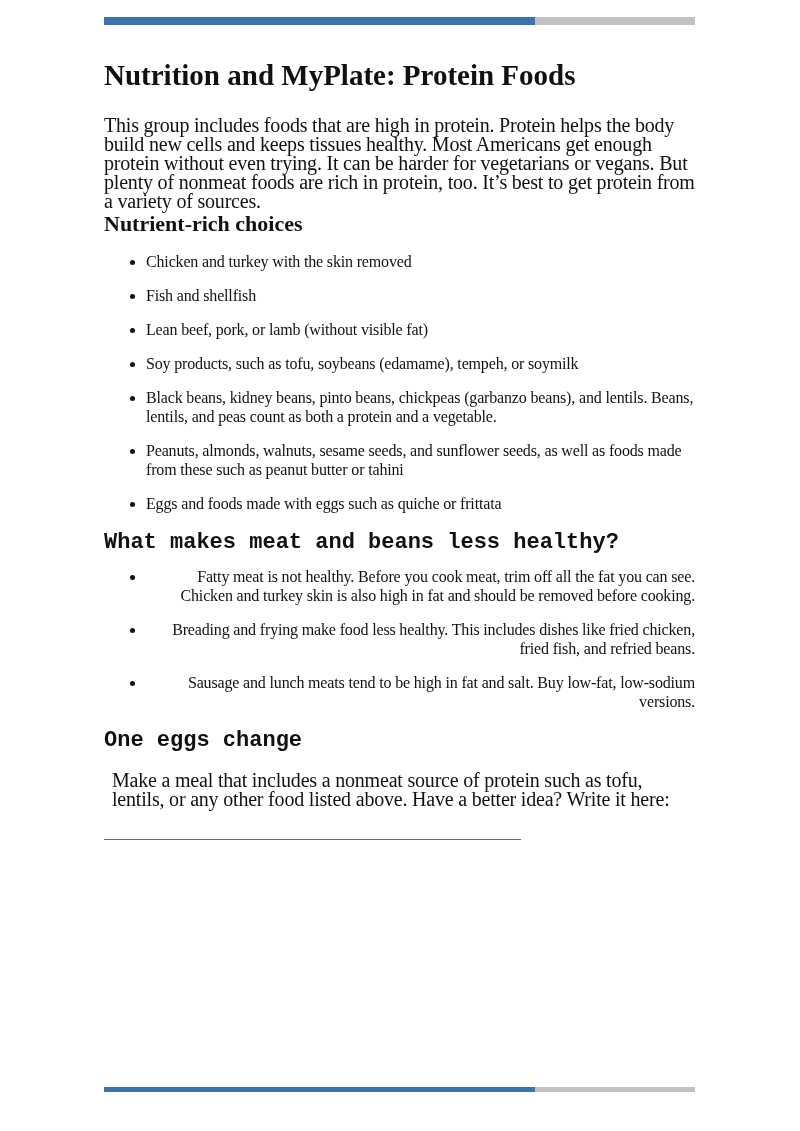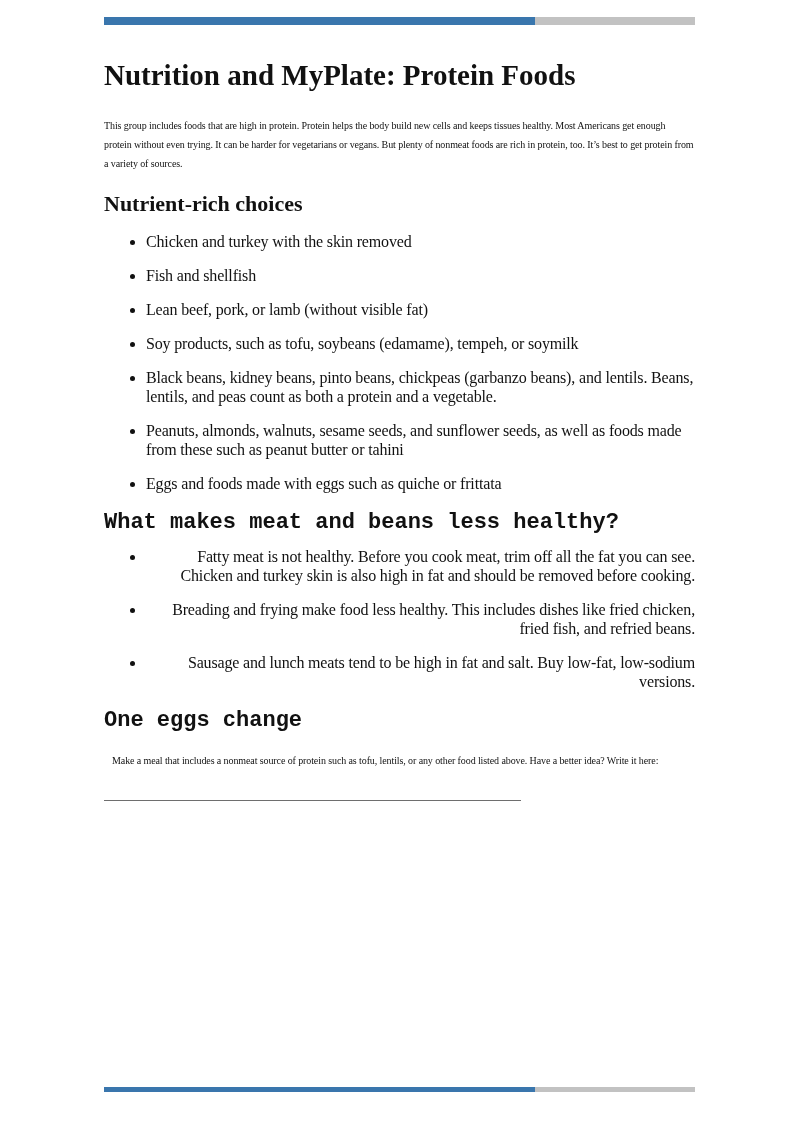--- a/index.html
+++ b/index.html
@@ -27,33 +27,33 @@
   .accent-bar .seg-blue { width: 73%; background: #3a76ad; }
   .accent-bar .seg-gray { width: 27%; background: #c2c2c2; }
   h1 {
     font-size: 29px;
     line-height: 34px;
     font-weight: bold;
     margin: 33px 0 0 0;
     letter-spacing: 0;
   }
   p {
-    font-size: 10px;
+    font-size: 20px;
     line-height: 19px;
     margin: 0;
     letter-spacing: -0.01em;
   }
   .intro { margin-top: 24px; }
   h2 {
     font-size: 22px;
     line-height: 26px;
     font-weight: bold;
     margin: 0;
   }
-  .h2-1 { margin-top: 18px; }
+  .h2-1 { }
   .h2-tight { margin-top: 17px; font-family: Liberation Mono, monospace; }
   .after-h2 { margin-top: 21px; }
   .after-h2-small { margin-top: 17px; margin-left: 8px; }
   ul {
     margin: 15px 0 0 0;
     padding: 0 0 0 42px;
     list-style: disc;
   }
   ul.second { margin-top: 11px; text-align: right; }
   li {

